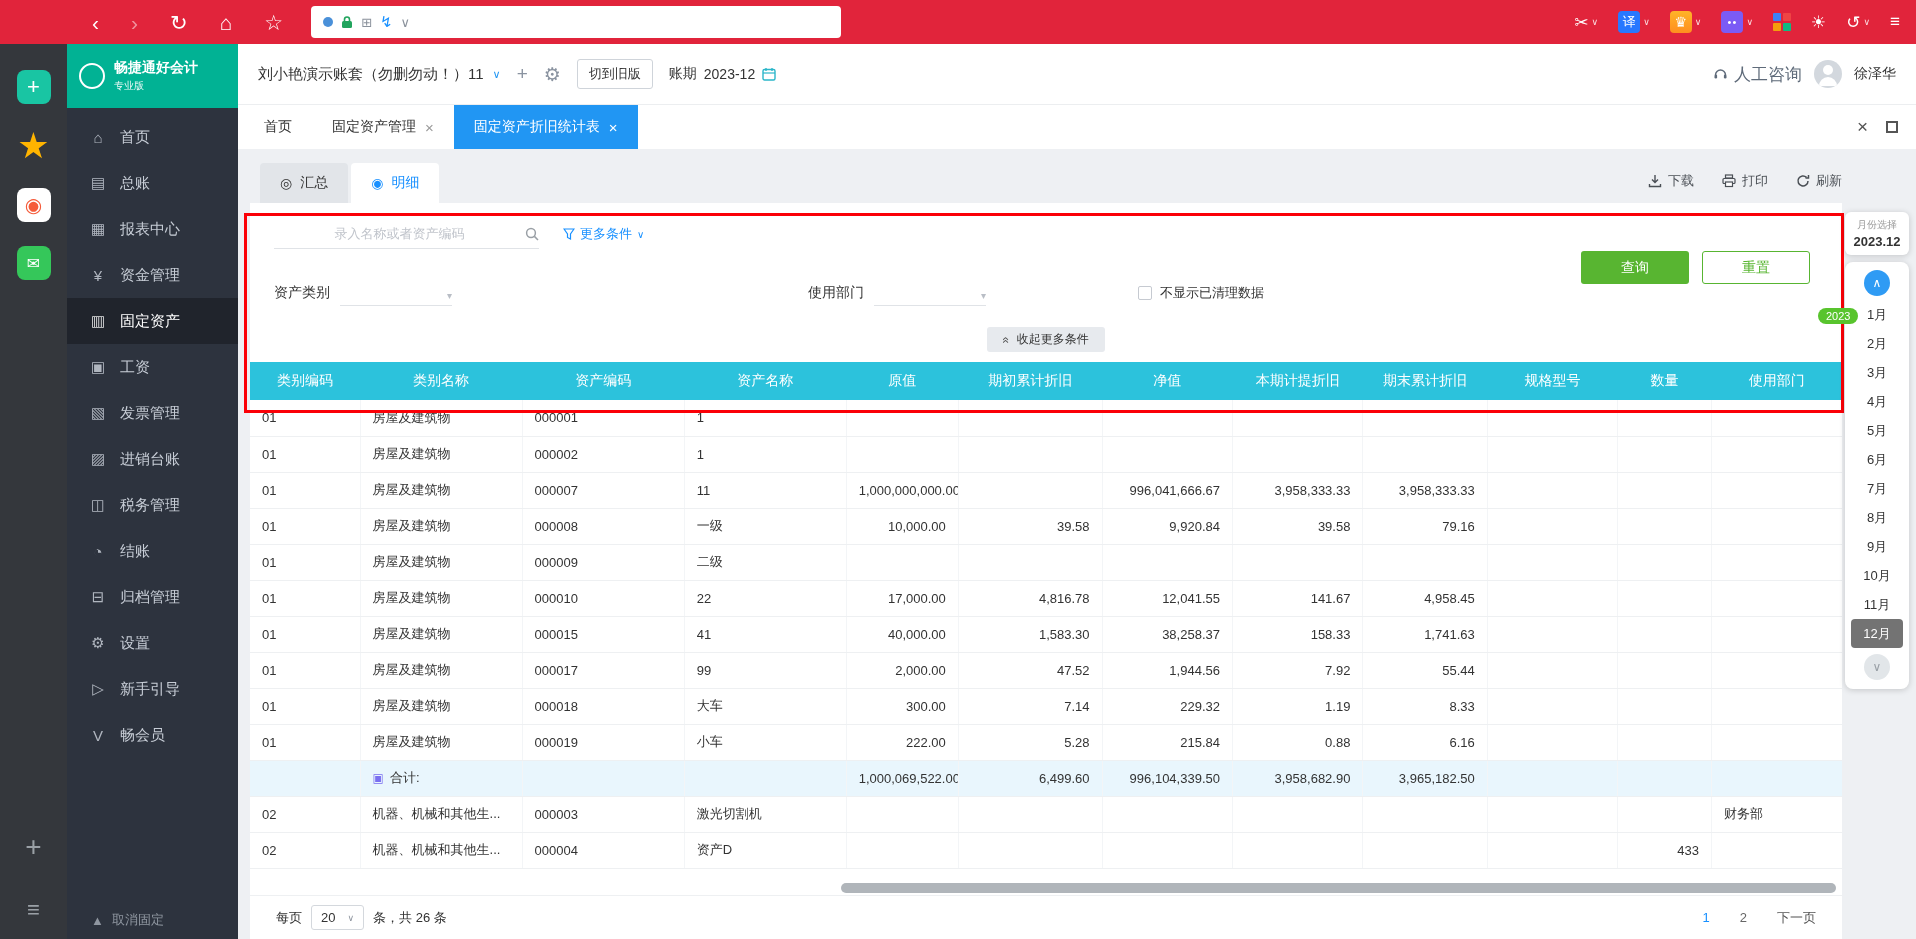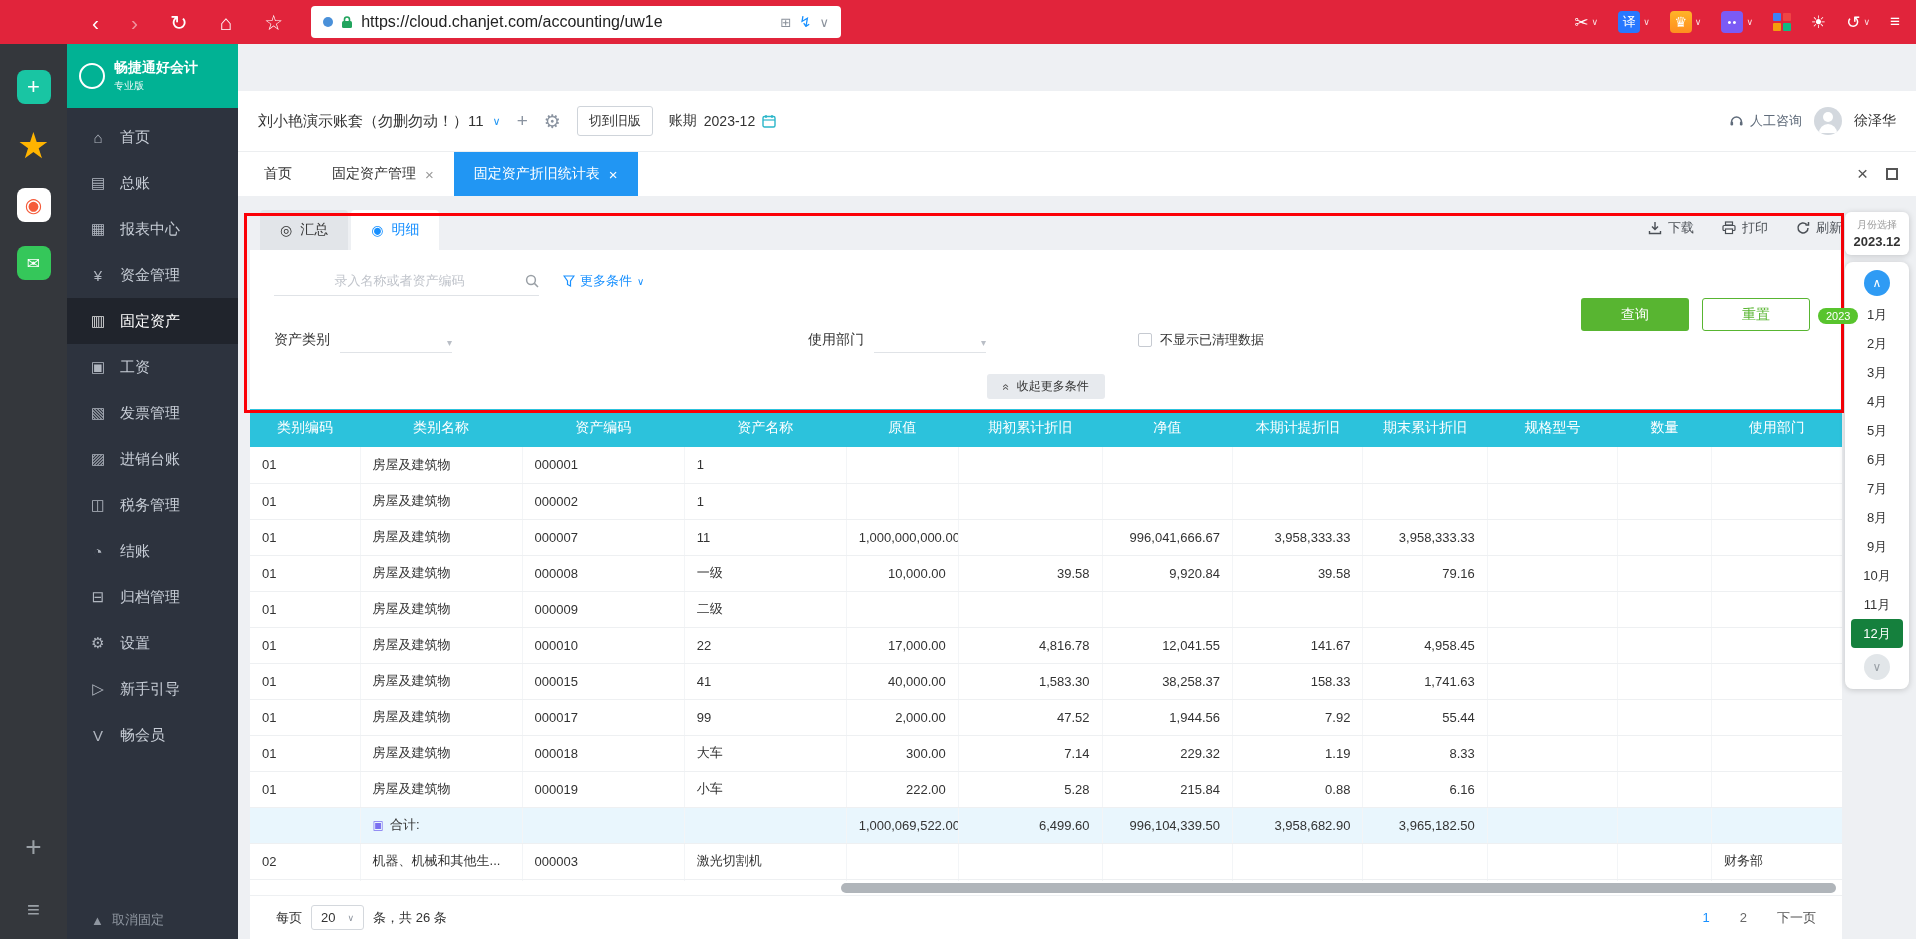--- a/index.html
+++ b/index.html
@@ -47,29 +47,29 @@
   .logo { height: 64px; background: #01b294; display: flex; align-items: center; gap: 9px; padding: 0 12px; color: #fff; flex: none; }
   .logo-ring { width: 26px; height: 26px; border: 2px solid #fff; border-radius: 50%; flex: none; }
   .logo-text .t1 { font-size: 14px; font-weight: bold; white-space: nowrap; }
   .logo-text .t2 { font-size: 10px; opacity: .92; margin-top: 2px; }
   .side-nav { flex: 1; padding-top: 6px; overflow: hidden; }
   .side-item { height: 46px; display: flex; align-items: center; gap: 13px; padding-left: 22px; font-size: 15px; cursor: pointer; white-space: nowrap; }
   .side-item.active { background: #20242c; color: #fff; }
   .side-ico { width: 18px; text-align: center; font-size: 15px; opacity: .85; }
   .side-unpin { height: 38px; display: flex; align-items: center; gap: 8px; padding-left: 24px; font-size: 13px; color: #8f96a0; cursor: pointer; }
   
-  .main { flex: 1; display: flex; flex-direction: column; min-width: 0; margin-top: 47px; }
+  .main { flex: 1; display: flex; flex-direction: column; min-width: 0; }
   .app-header { height: 61px; background: #fff; border-bottom: 1px solid #eceef0; display: flex; align-items: center; gap: 16px; padding: 0 20px; flex: none; }
   .account { display: flex; align-items: center; gap: 9px; font-size: 15px; cursor: pointer; white-space: nowrap; }
   .account .chev { color: #2196f3; font-size: 11px; }
   .hdr-ico { font-size: 19px; color: #8a93a0; cursor: pointer; }
   .btn-old { border: 1px solid #cfd4da; border-radius: 3px; padding: 5px 11px; font-size: 13px; color: #333; background: #fff; cursor: pointer; white-space: nowrap; }
   .period { display: flex; align-items: center; gap: 7px; font-size: 14px; white-space: nowrap; }
   .hdr-right { margin-left: auto; display: flex; align-items: center; gap: 12px; }
-  .support { display: flex; align-items: center; gap: 6px; color: #5f6b7a; font-size: 13px; cursor: pointer; white-space: nowrap; }
+  .support { display: flex; align-items: center; gap: 6px; color: #5f6b7a; font-size: 17px; cursor: pointer; white-space: nowrap; }
   .avatar { width: 28px; height: 28px; border-radius: 50%; background: #d3d8de; position: relative; overflow: hidden; }
   .avatar::before { content: ''; position: absolute; top: 5px; left: 9px; width: 10px; height: 10px; border-radius: 50%; background: #fff; }
   .avatar::after { content: ''; position: absolute; bottom: 2px; left: 5px; width: 18px; height: 9px; border-radius: 9px 9px 0 0; background: #fff; }
   .user-name { font-size: 14px; white-space: nowrap; }
   
   .tabs-row { height: 44px; background: #fff; display: flex; align-items: stretch; padding-left: 6px; flex: none; }
   .tab { display: flex; align-items: center; gap: 9px; padding: 0 20px; font-size: 14px; cursor: pointer; white-space: nowrap; }
   .tab.active { background: #2196f3; color: #fff; }
   .tab-x { font-size: 15px; color: #999; }
   .tab.active .tab-x { color: #fff; }
@@ -129,21 +129,21 @@
   .next { margin-left: 30px; color: #555; cursor: pointer; white-space: nowrap; }
   
   .month-panel { position: absolute; top: 212px; right: 7px; width: 64px; z-index: 40; }
   .mp-head { background: #fff; border-radius: 6px; box-shadow: 0 1px 6px rgba(0,0,0,.18); padding: 6px 3px; text-align: center; margin-bottom: 7px; overflow: hidden; }
   .mp-title { font-size: 10px; color: #999; white-space: nowrap; }
   .mp-current { font-size: 13px; font-weight: bold; color: #333; margin-top: 2px; white-space: nowrap; }
   .mp-body { background: #fff; border-radius: 8px; box-shadow: 0 1px 6px rgba(0,0,0,.18); padding: 8px 0 9px; position: relative; text-align: center; }
   .mp-up { width: 26px; height: 26px; border-radius: 50%; background: #2f9bf4; color: #fff; margin: 0 auto 4px; display: flex; align-items: center; justify-content: center; font-size: 12px; cursor: pointer; }
   .mp-year-badge { position: absolute; left: -27px; top: 46px; background: #58c42d; color: #fff; font-size: 11px; padding: 2px 8px; border-radius: 9px; }
   .mp-item { height: 29px; line-height: 29px; font-size: 13px; color: #333; cursor: pointer; }
-  .mp-item.active { background: #15803d; color: #fff; border-radius: 4px; margin: 0 6px; }
+  .mp-item.active { background: #737373; color: #fff; border-radius: 4px; margin: 0 6px; }
   .mp-down { width: 26px; height: 26px; border-radius: 50%; background: #e2e6e9; color: #9aa0a6; margin: 6px auto 0; display: flex; align-items: center; justify-content: center; font-size: 12px; cursor: pointer; }
   
   .annotation-rect { position: absolute; left: 244px; top: 213px; width: 1600px; height: 200px; border: 3px solid #fb0007; z-index: 30; pointer-events: none; }
 </style>
 </head>
 <body>
 
 <header class="browser-bar">
   <div class="nav-btns">
     <span class="bicon">‹</span>
@@ -153,21 +153,20 @@
     <span class="bicon">☆</span>
   </div>
   <div class="address-bar">
     <span class="favicon-dot"></span>
     <span style="display:flex;">
       <svg width="12" height="14" viewBox="0 0 12 14">
           <rect x="1" y="6" width="10" height="7" rx="1.5" fill="#21a45d"></rect>
           <path d="M3.5 6V4.5a2.5 2.5 0 015 0V6" stroke="#21a45d" stroke-width="1.6" fill="none"></path>
         </svg>
     </span>
-    <span class="url">https://cloud.chanjet.com/accounting/uw1e</span>
     <span class="addr-ico">⊞</span>
     <span class="addr-ico bolt">↯</span>
     <span class="addr-ico">∨</span>
   </div>
   <div class="browser-actions">
     <span class="act">
         <span class="plain-ico">✂</span>
         <span class="mini-chev">∨</span>
       </span>
     <span class="act">

